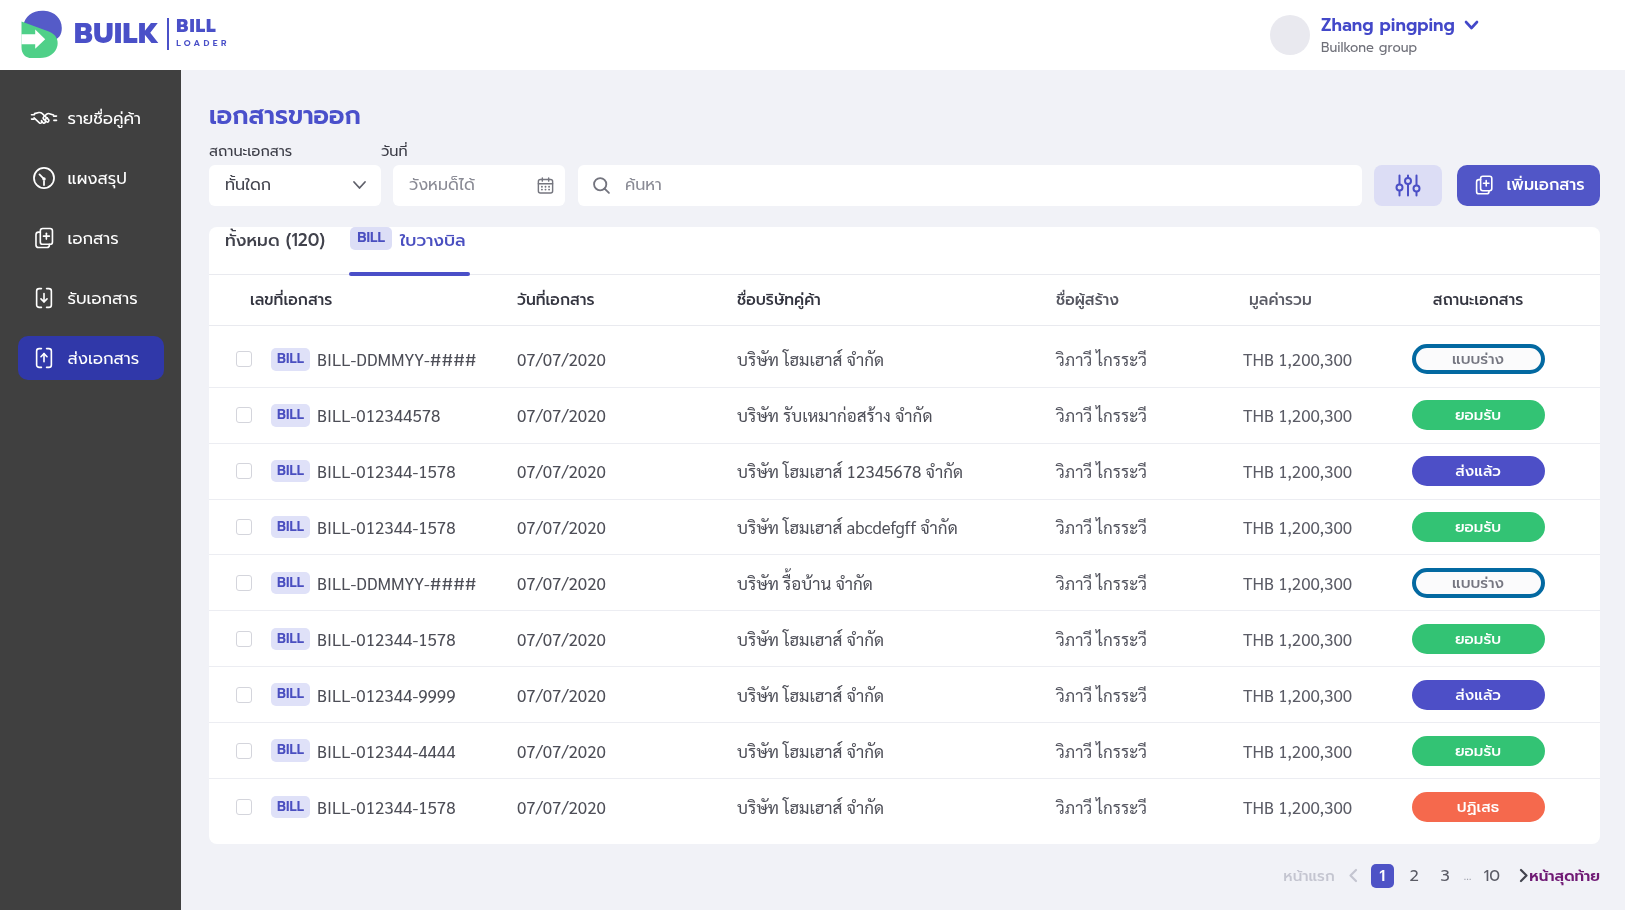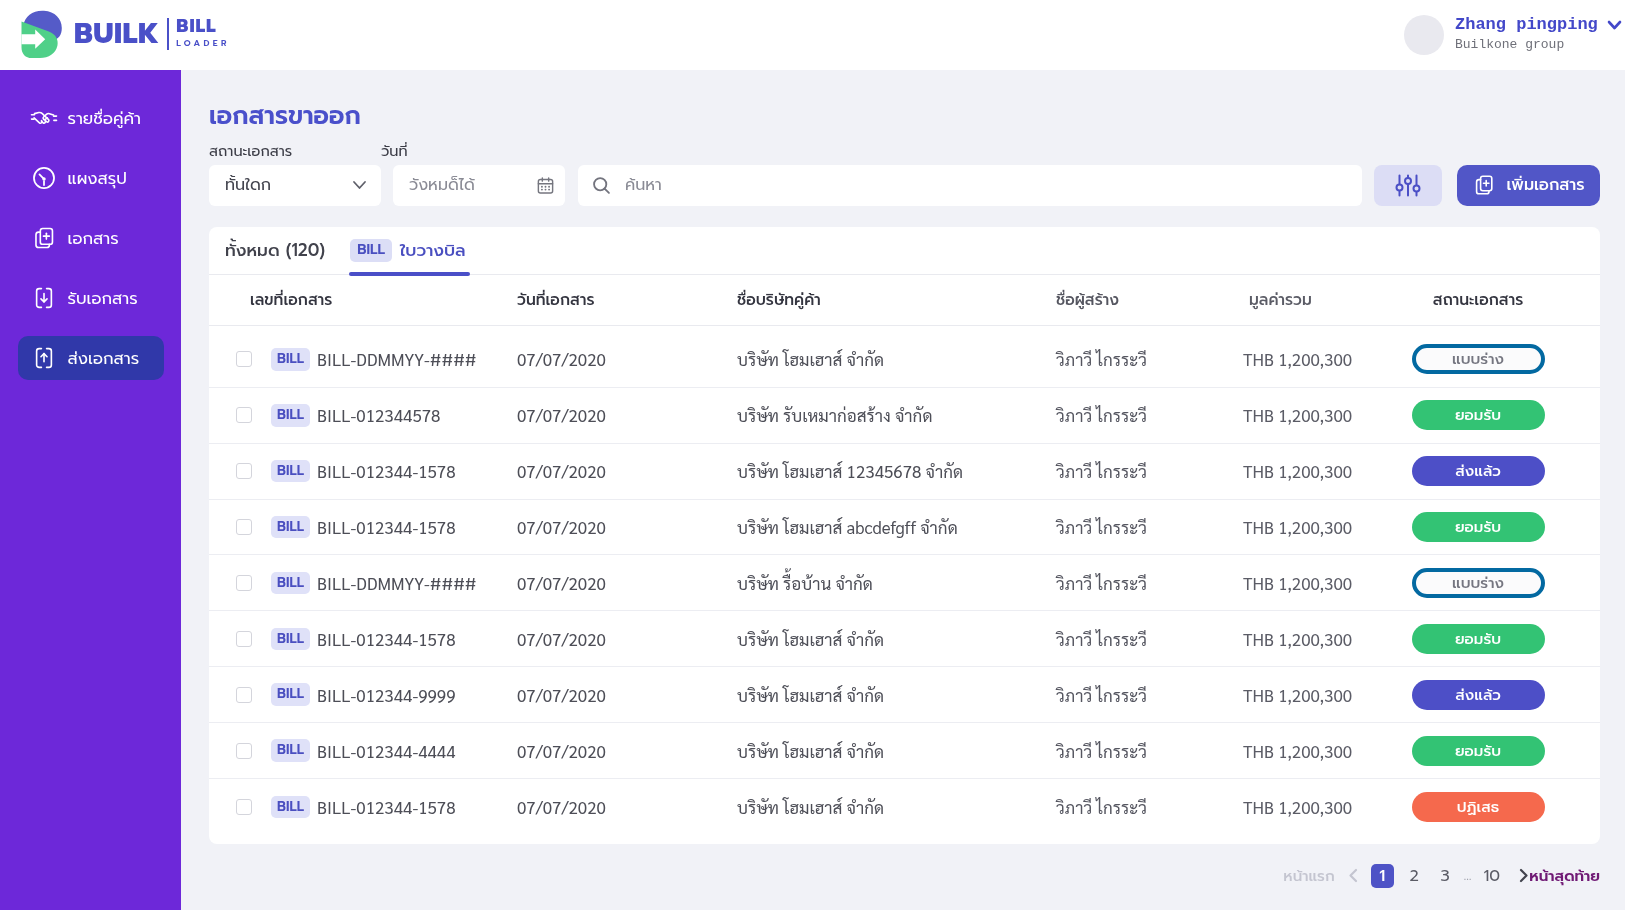--- a/index.html
+++ b/index.html
@@ -13,29 +13,29 @@
   }
   
   .topbar { position:absolute; left:0; top:0; width:1625px; height:70px; background:#fff; z-index:5; }
   .logo-wrap { position:absolute; left:17px; top:8px; display:flex; align-items:center; }
   .logo-mark { width:45px; height:51px; }
   .logo-text { margin-left:12px; font-size:28px; font-weight:800; color:#4a50c8; letter-spacing:.5px; line-height:1; }
   .logo-divider { width:2px; height:32px; background:#4a50c8; margin:0 7px 0 8px; }
   .logo-sub { display:flex; flex-direction:column; justify-content:center; }
   .logo-sub-top { font-size:18px; font-weight:800; color:#4a50c8; letter-spacing:1px; line-height:1.1; }
   .logo-sub-bottom { font-size:8.5px; font-weight:600; color:#4a50c8; letter-spacing:3.4px; margin-top:1px; }
-  .user-wrap { position:absolute; left:1404px; top:15px; display:flex; cursor:pointer;font-family:Liberation Mono, monospace; }
+  .user-wrap { position:absolute; left:1270px; top:15px; display:flex; cursor:pointer; }
   .avatar { width:40px; height:40px; border-radius:50%; background:#e9e9ef; }
   .user-meta { margin-left:11px; }
   .user-name-row { display:flex; align-items:center; }
   .user-name { font-size:17px; font-weight:600; color:#4348c9; line-height:1.2; }
   .user-chevron { margin-left:9px; color:#4348c9; display:flex; }
   .user-org { font-size:13px; color:#6f7079; line-height:1.2; margin-top:1px; }
   
-  .sidebar { position:absolute; left:0; top:70px; width:181px; height:840px; background:#6d28d9; padding-top:26px; }
+  .sidebar { position:absolute; left:0; top:70px; width:181px; height:840px; background:#404040; padding-top:26px; }
   .nav-item { width:146px; height:44px; margin:0 auto 16px; border-radius:10px; display:flex; align-items:center; padding-left:12px; color:#fff; cursor:pointer; }
   .nav-item.active { background:#3038a9; }
   .nav-icon { width:28px; display:flex; justify-content:center; }
   .nav-label { margin-left:10px; font-size:16.5px; font-weight:400; white-space:nowrap; }
   
   .main { position:absolute; left:181px; top:70px; width:1444px; height:840px; padding:33px 25px 0 28px; }
   .page-title { font-size:25px; font-weight:600; color:#4a50cb; line-height:1.1; }
   .filters { display:flex; margin-top:12px; align-items:flex-end; }
   .fgroup .flabel { font-size:14.5px; color:#3b3c46; margin-bottom:5px; line-height:1.2; }
   .control { background:#fff; border-radius:6px; height:41px; display:flex; align-items:center; }
@@ -45,21 +45,21 @@
   .date-placeholder { font-size:16px; color:#8a8b95; }
   .search-control { width:784px; margin-left:13px; padding:0 16px 0 13px; cursor:text; }
   .search-placeholder { font-size:16px; color:#8a8b95; margin-left:13px; }
   .icon-gray { color:#75767f; display:flex; }
   .filter-button { width:68px; height:41px; margin-left:12px; background:#dcddf5; border-radius:8px; border:none; display:flex; align-items:center; justify-content:center; color:#4b4fc6; cursor:pointer; }
   .add-button { width:143px; height:41px; margin-left:15px; background:#5156c7; border-radius:10px; border:none; display:flex; align-items:center; justify-content:center; color:#fff; cursor:pointer; font-family:inherit; }
   .add-button-label { font-size:16px; font-weight:500; margin-left:10px; }
   
   .card { margin-top:21px; width:1391px; background:#fff; border-radius:8px; padding-bottom:9px; }
   .tabs { height:48px; display:flex; align-items:center; padding-left:16px; border-bottom:1.5px solid #e9eaef; }
-  .tab { display:flex; align-items:center; height:100%; position:relative; cursor:pointer; }
+  .tab { display:flex; align-items:flex-start; height:100%; position:relative; cursor:pointer; }
   .tab-label { font-size:17px; font-weight:500; color:#41424c; }
   .tab + .tab { margin-left:25px; }
   .tab.active .tab-label { color:#4a4fc0; }
   .tab.active::after { content:''; position:absolute; left:-1px; right:-4px; bottom:-2px; height:3.5px; background:#4a4fc8; border-radius:2px; }
   .tab-badge { background:#dcdef6; color:#4a4fc0; font-size:14px; font-weight:600; border-radius:5px; padding:1px 7px 2px; margin-right:8px; line-height:1.45; }
   
   .thead, .trow { display:grid; grid-template-columns:281px 220px 319px 174px 150px 196px; padding:0 24px 0 27px; align-items:center; }
   .thead { height:51.5px; border-bottom:1.5px solid #e9eaef; }
   .th { font-size:15.5px; font-weight:500; color:#343540; }
   .th.c-doc { padding-left:14px; }

